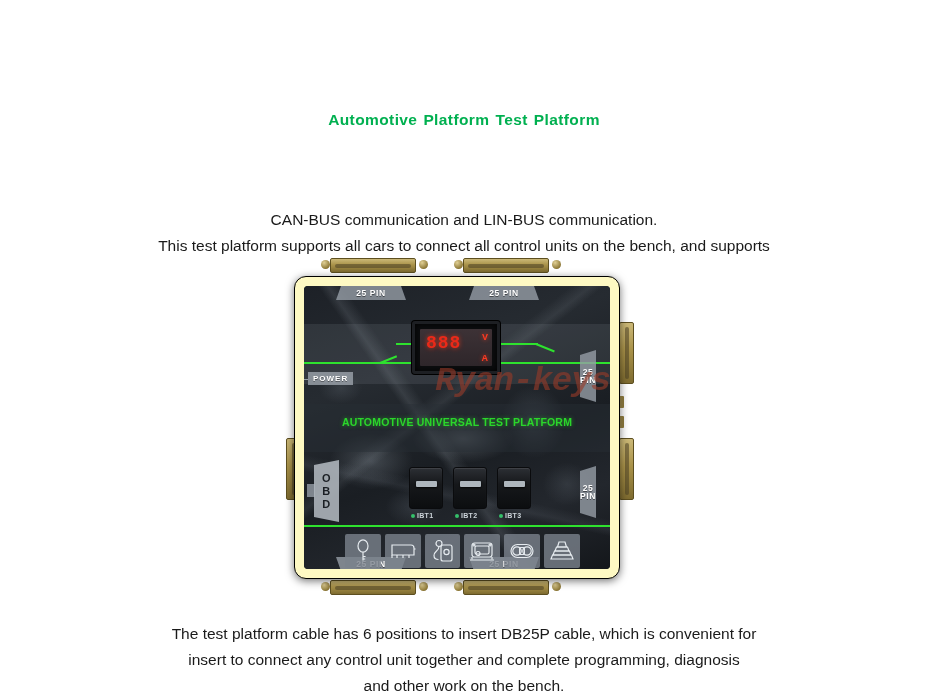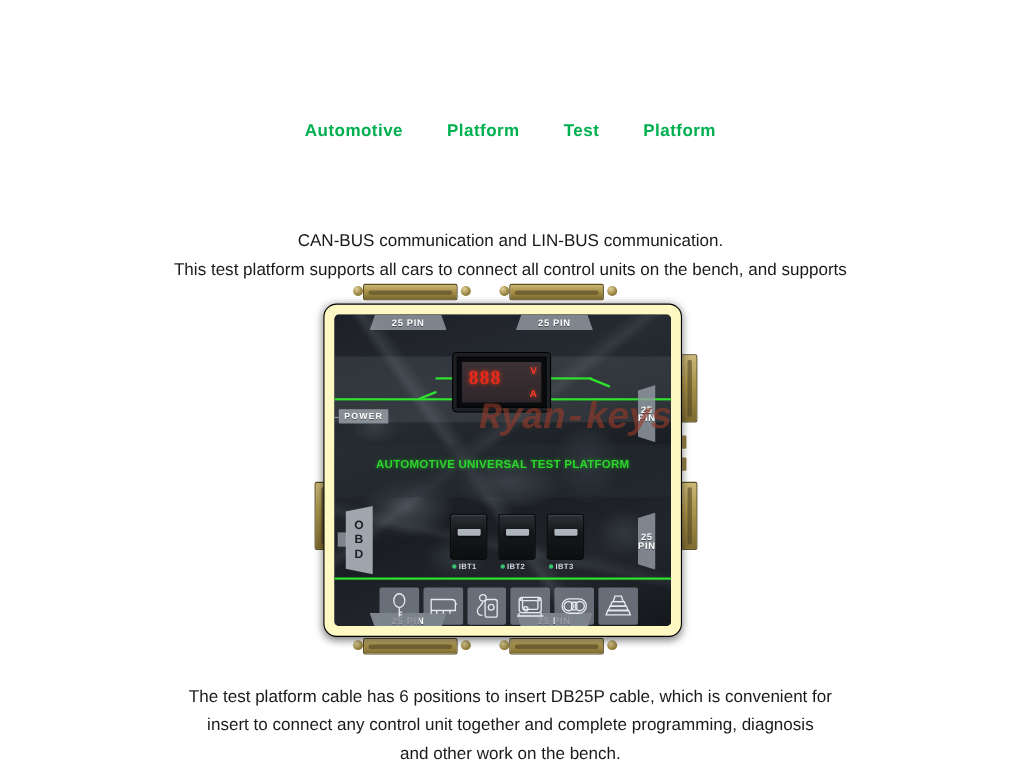--- a/index.html
+++ b/index.html
@@ -19,21 +19,21 @@
   }
   .title{
     position:absolute;
     top:111px;left:0;width:928px;
     text-align:center;
     font-size:15.5px;
     font-weight:bold;
     color:#00b050;
     letter-spacing:.4px;
   }
-  .title span{margin:0 20px;}
+  .title span{margin:0 3px;}
   .intro{
     position:absolute;
     top:207px;left:0;width:928px;
     text-align:center;
     font-size:15.5px;
     color:#1a1a1a;
     line-height:26px;
   }
   .outro{
     position:absolute;
@@ -203,21 +203,21 @@
     box-sizing:border-box;
   }
   .lcd{
     position:absolute;inset:5px;
     background:linear-gradient(180deg,#3d3236,#2e262a);
     border-radius:1px;
     overflow:hidden;
   }
   .digits{
     position:absolute;left:6px;top:4px;
-    font-family:Liberation Serif, serif;
+    font-family:Liberation Mono, monospace;
     font-size:18px;font-weight:bold;
     color:#ff2a17;
     letter-spacing:1px;
     text-shadow:0 0 5px rgba(255,60,30,.85);
     opacity:.9;
   }
   .unit-v,.unit-a{
     position:absolute;right:4px;
     font-size:9px;font-weight:bold;
     color:#ff3a22;

